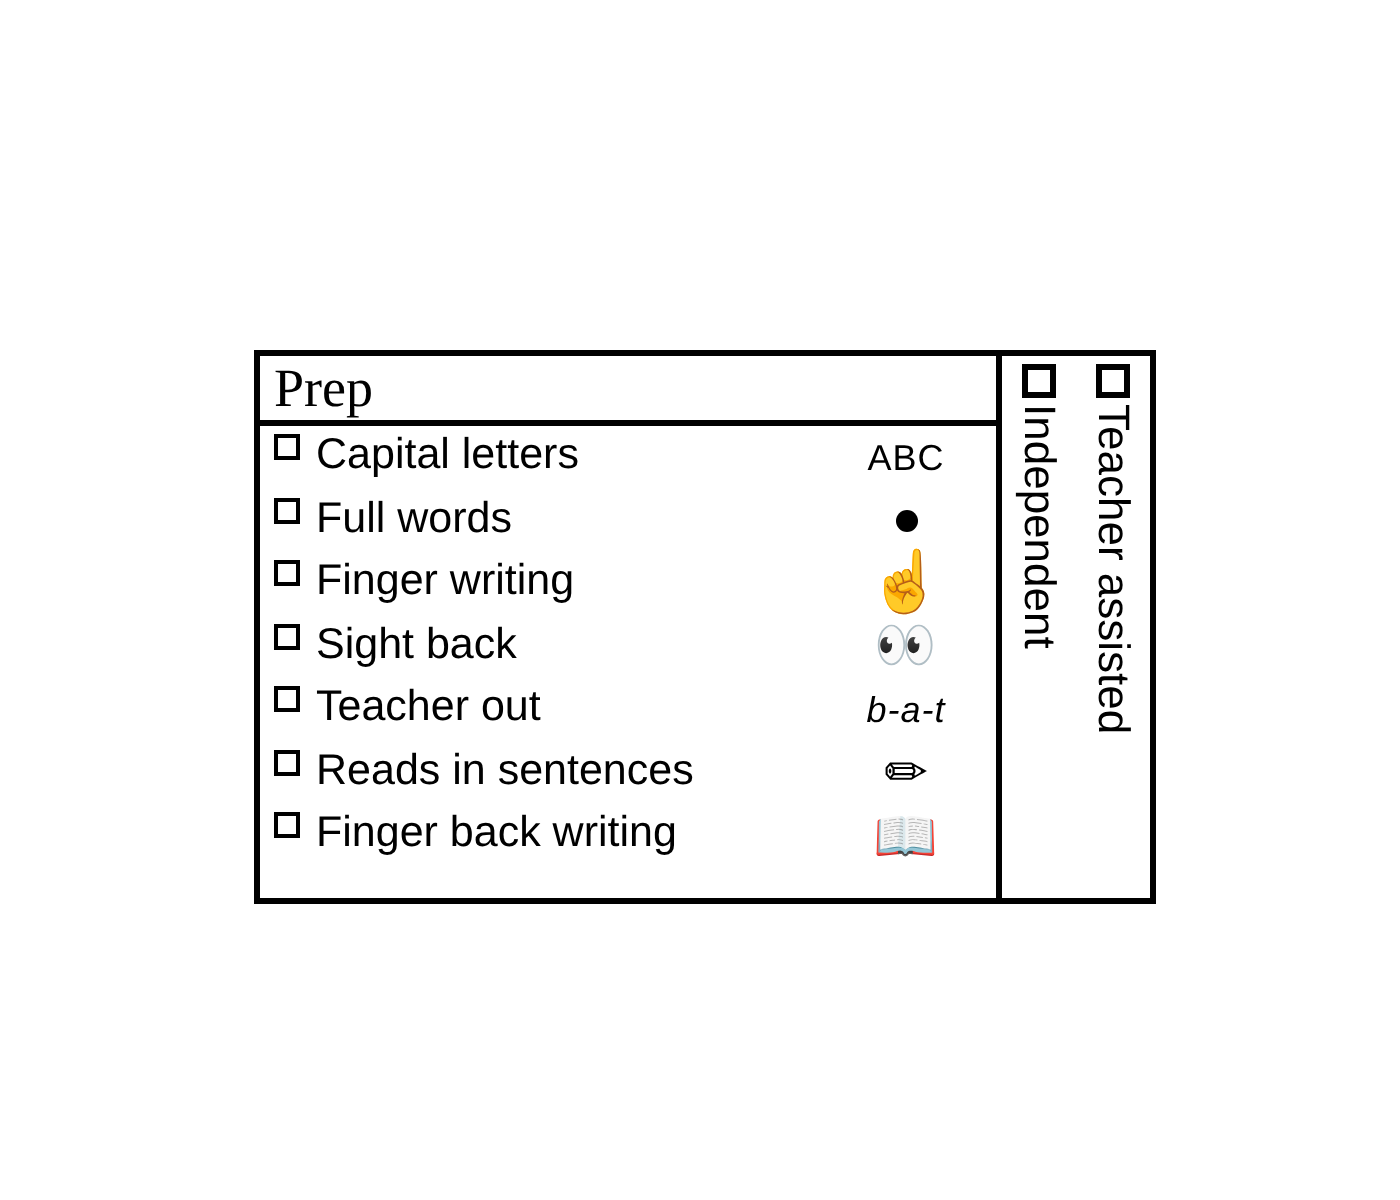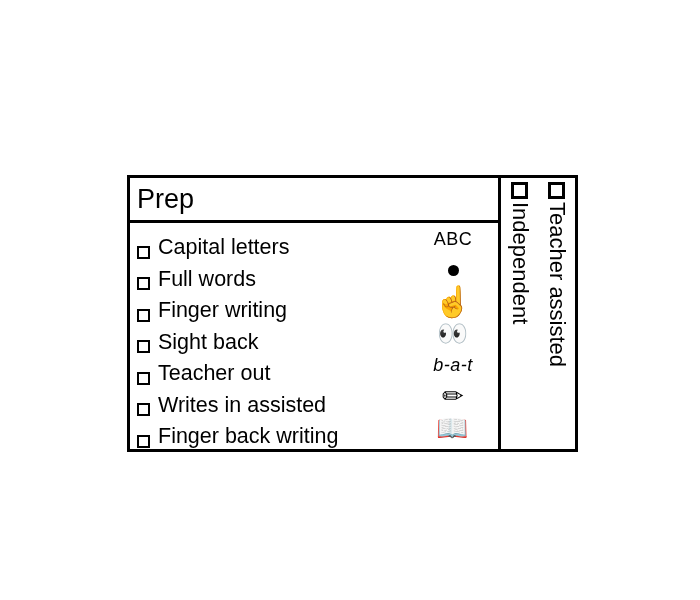--- a/index.html
+++ b/index.html
@@ -34,25 +34,26 @@
     box-sizing: border-box;
     width: 371px;
     height: 100%;
     border-right: 3px solid #000000;
     display: flex;
     flex-direction: column;
   }
 
   #checklist-title-row {
     box-sizing: border-box;
-    height: 45px;
+    height: 35px;
     border-bottom: 3px solid #000000;
     display: flex;
     align-items: center;
     padding-left: 7px;
+    font-family: Liberation Serif, serif;
   }
   #checklist-title {
     font-size: 27px;
     line-height: 1;
     letter-spacing: 0px;
     white-space: nowrap;
   }
 
   #checklist-body {
     flex: 1 1 auto;
@@ -64,21 +65,21 @@
   #checklist-items {
     width: 282px;
     padding-top: 4px;
     padding-left: 7px;
     box-sizing: border-box;
   }
 
   .checklist-row {
     height: 31.5px;
     display: flex;
-    align-items: flex-end;
+    align-items: flex-start;
     white-space: nowrap;
   }
 
   .checkbox {
     width: 13px;
     height: 13px;
     box-sizing: border-box;
     border: 2.5px solid #000000;
     background: #ffffff;
     flex: 0 0 auto;
@@ -189,21 +190,21 @@
           <div class="checklist-row">
             <span class="checkbox"></span>
             <span class="row-label">Sight back</span>
           </div>
           <div class="checklist-row">
             <span class="checkbox"></span>
             <span class="row-label">Teacher out</span>
           </div>
           <div class="checklist-row">
             <span class="checkbox"></span>
-            <span class="row-label">Writes in assisted</span>
+            <span class="row-label">Reads in sentences</span>
           </div>
           <div class="checklist-row">
             <span class="checkbox"></span>
             <span class="row-label">Finger back writing</span>
           </div>
         </div>
       <div id="icon-column">
           <div class="icon-cell" style="top: 0px; height: 31.5px;">
             <span class="icon-text">ABC</span>
           </div>

